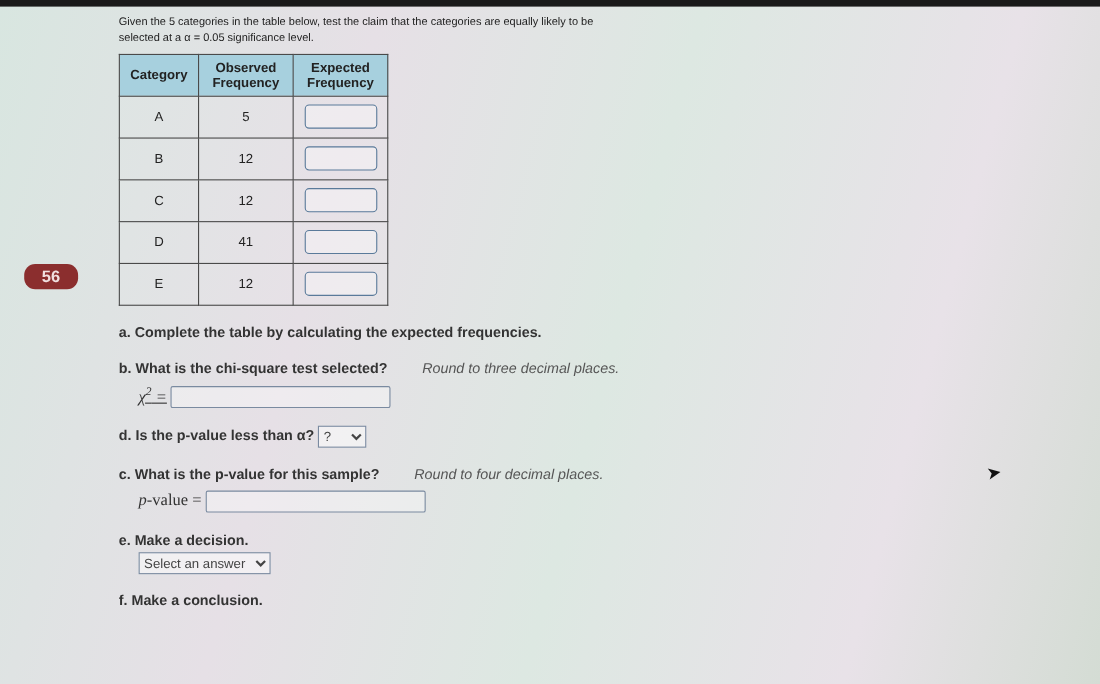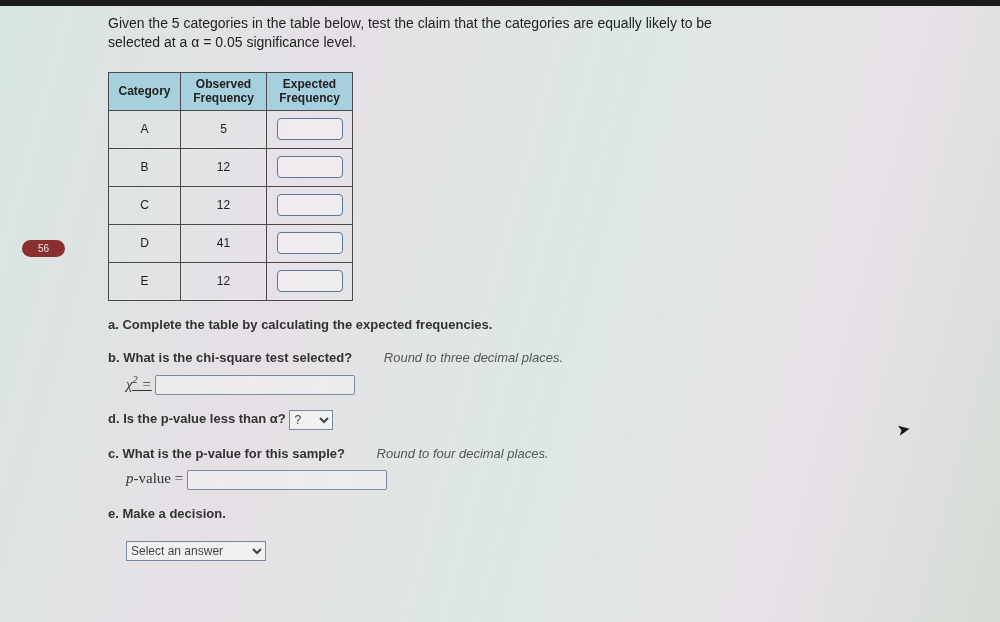--- a/index.html
+++ b/index.html
@@ -19,41 +19,41 @@
     top: 0; left: 0; right: 0;
     height: 6px;
     background: #1a1a1a;
   }
   .badge {
     position: absolute;
     left: 22px;
     top: 240px;
     background: #8b2e2e;
     color: #f0e0e0;
-    font-size: 10px;
-    font-weight: normal;
+    font-size: 15px;
+    font-weight: bold;
     padding: 3px 16px;
     border-radius: 10px;
   }
   .content {
     position: absolute;
     left: 108px;
     top: 14px;
     right: 30px;
   }
   .prompt {
-    font-size: 14px;
+    font-size: 10px;
     line-height: 1.35;
     color: #222;
     margin-bottom: 8px;
     max-width: 760px;
   }
   table.freq {
     border-collapse: collapse;
-    margin-top: 20px;
+    margin-top: 8px;
   }
   table.freq th, table.freq td {
     border: 1px solid #4a4a4a;
     text-align: center;
     font-size: 12px;
     padding: 0;
   }
   table.freq th {
     background: #a7d0de;
     font-weight: bold;
@@ -189,22 +189,25 @@
       <span class="lbl">c. What is the p-value for this sample? </span>
       <span class="hint">Round to four decimal places.</span>
       <div class="mathline" style="font-style:normal;">
         <span><i>p</i>-value =</span>
         <input class="text-input" style="">
       </div>
     </div>
 
     <div class="part">
       <span class="lbl">e. Make a decision.</span><br>
-      <select class="sel" style="width:140px; margin-top:18px;">
+      <select class="sel" style="width:120px; margin-top:2px;">
         <option>Select an answer</option>
       </select>
     </div>
 
+    <div class="part" style="margin-bottom:0;">
+      <span class="lbl">f. Make a conclusion.</span>
+    </div>
 
   </div>
 </div>
 
 <div class="cursor">➤</div>
 
 </body></html>

